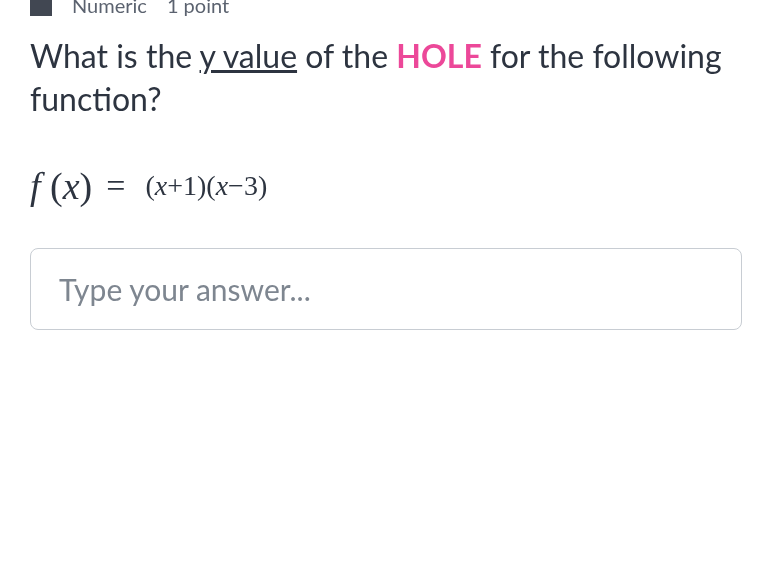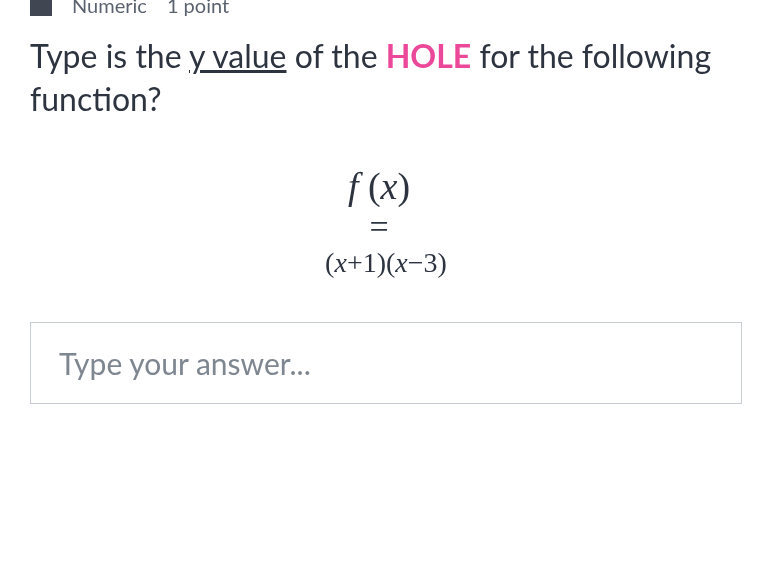--- a/index.html
+++ b/index.html
@@ -50,21 +50,20 @@
       font-weight: 700;
     }
     .math-formula {
       margin-top: 44px;
       font-family: 'Times New Roman', Georgia, serif;
       font-size: 34px;
       color: #2d3440;
       display: flex;
       align-items: center;
       font-style: italic;
-      flex-direction: column;
     }
     .math-lhs {
       margin-right: 14px;
       font-size: 38px;
     }
     .math-equals {
       margin-right: 14px;
       font-style: normal;
       font-size: 34px;
     }
@@ -80,21 +79,21 @@
       text-align: right;
     }
     .fraction .denominator {
       padding: 2px 6px 0 6px;
       border-top: 1.5px solid #2d3440;
     }
     .answer-input {
       width: 100%;
       margin-top: 40px;
       border: 1px solid #c8cdd3;
-      border-radius: 0;
+      border-radius: 8px;
       padding: 22px 28px;
       font-size: 30px;
       color: #2d3440;
       font-family: inherit;
       outline: none;
     }
     .answer-input::placeholder {
       color: #7e8690;
     }
     .var-x {
@@ -109,21 +108,21 @@
 
 
 
 <div class="top-cutoff">
   <span class="small-square"></span>
   <span>Numeric</span>
   <span>1 point</span>
 </div>
 
 <div class="question-text">
-  <span>Type is the </span><span class="underline">y value</span><span> of the </span><span class="hole-word">HOLE</span><span> for the following function?</span>
+  <span>What is the </span><span class="underline">y value</span><span> of the </span><span class="hole-word">HOLE</span><span> for the following function?</span>
   <br>
 </div>
 
 <div class="math-formula">
   <span class="math-lhs">
     <span>f</span><span class="num"> (</span><span class="var-x">x</span><span class="num">)</span>
   </span>
   <span class="math-equals">=</span>
   <span class="fraction">
     <span class="numerator">

